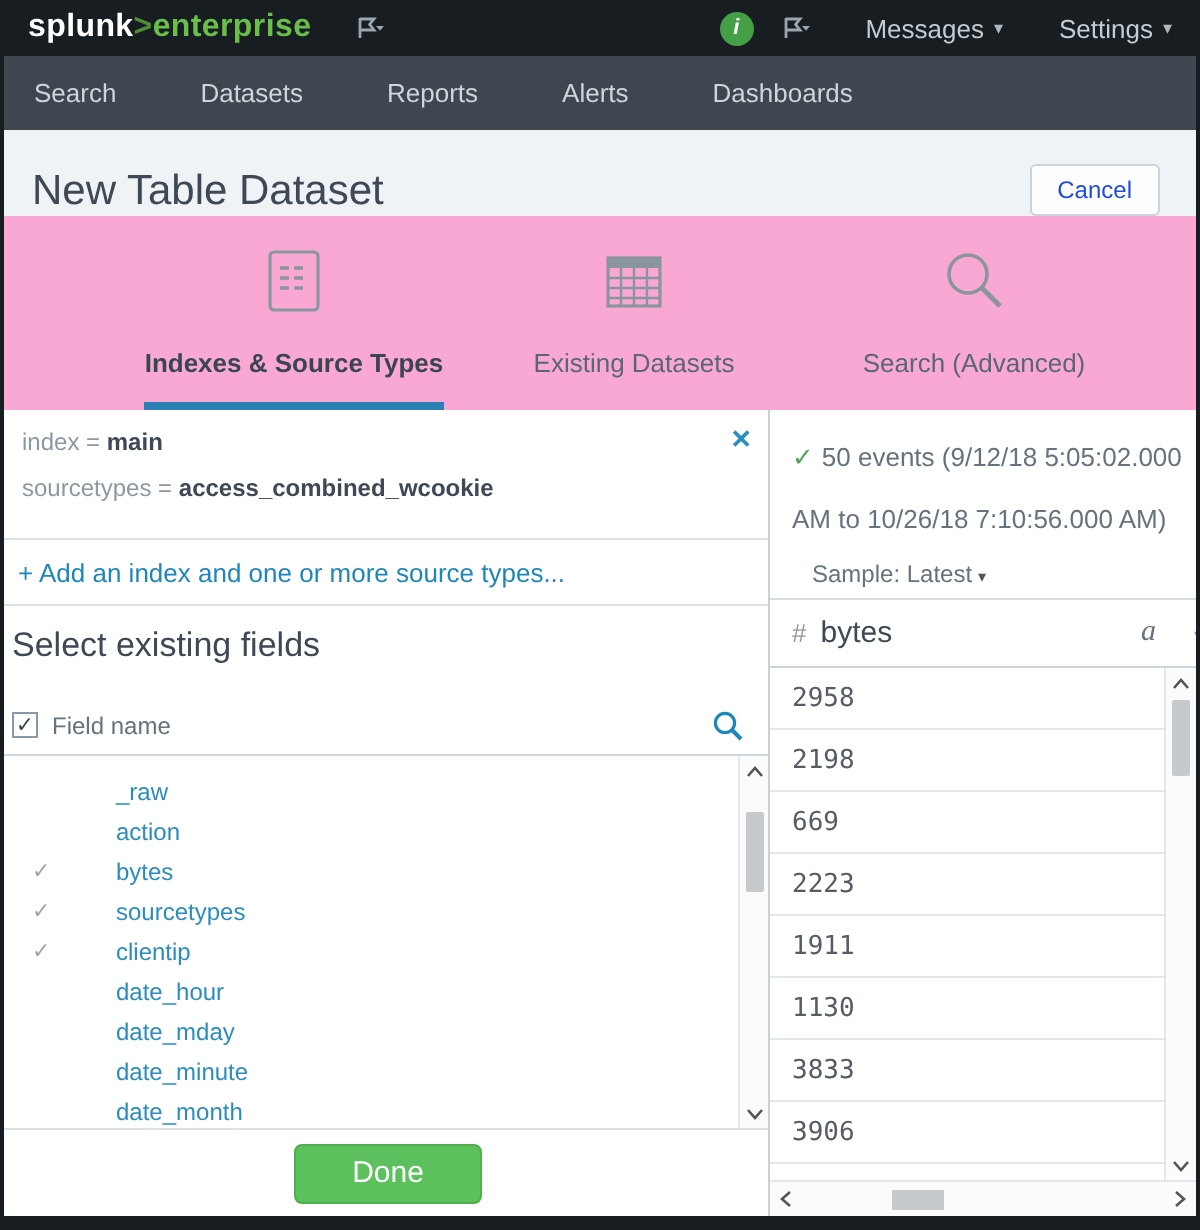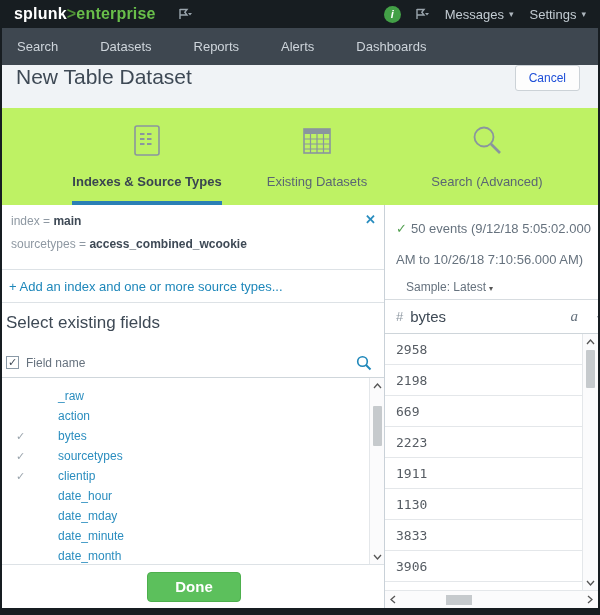--- a/index.html
+++ b/index.html
@@ -11,35 +11,35 @@
   .topbar { height:28px; background:#171d21; display:flex; align-items:center; padding:0 12px; }
   .logo { font-size:16px; font-weight:bold; letter-spacing:.2px; }
   .logo-splunk { color:#ffffff; }
   .logo-gt { color:#4e8f35; font-weight:bold; }
   .logo-product { color:#69bf4a; font-weight:bold; }
   .flag-icon { margin-left:22px; display:inline-flex; align-items:center; color:#9aa5ad; }
   .topbar-spacer { flex:1; }
   .info-badge { width:17px; height:17px; border-radius:50%; background:#43a047; color:#fff;
                 font-size:11px; font-weight:bold; font-style:italic; display:inline-flex;
                 align-items:center; justify-content:center; margin-right:14px; }
-  .topbar-item { color:#c3ccd3; font-size:13px; margin-left:16px; display:inline-flex; align-items:center; gap:5px; }
+  .topbar-item { color:#c3ccd3; font-size:13px; margin-left:28px; display:inline-flex; align-items:center; gap:5px; }
   .caret { font-size:9px; color:#aeb7be; }
 
   
   .navbar { height:37px; background:#3e4750; display:flex; align-items:center; padding-left:15px; gap:42px; }
   .nav-item { color:#ced5db; font-size:13px; }
 
   
-  .page-header { height:43px; background:#f0f3f6; display:flex; align-items:flex-start; padding:0 18px 0 14px; }
+  .page-header { height:43px; background:#f0f3f6; display:flex; align-items:flex-end; padding:0 18px 0 14px; }
   .page-title { font-size:21px; color:#3e4955; font-weight:400; flex:1; }
   .btn-cancel { background:#fdfdfd; border:1px solid #ccd2d7; border-radius:3px; color:#1d4ed8;
                 font-size:12px; padding:5px 13px; font-family:inherit; }
 
   
-  .tabstrip { height:97px; background:#bef264; display:flex; justify-content:flex-start; padding-left:60px; }
+  .tabstrip { height:97px; background:#f9a8d4; display:flex; justify-content:flex-start; padding-left:60px; }
   .tab { width:170px; display:flex; flex-direction:column; align-items:center; padding-top:14px; position:relative; }
   .tab-icon { height:38px; display:flex; align-items:center; color:#8a959e; }
   .tab-label { margin-top:14px; font-size:13px; color:#5a6673; white-space:nowrap; }
   .tab.active .tab-label { color:#3a4550; font-weight:bold; }
   .tab.active .tab-underline { position:absolute; bottom:0; left:10px; right:10px; height:4px; background:#2a7fb5; }
 
   
   .main { position:relative; height:403px; display:flex; }
   .left-panel { width:383px; background:#fff; border-right:1px solid #c9d1d8; display:flex; flex-direction:column; }
   .right-panel { flex:1; background:#fff; position:relative; }
@@ -56,21 +56,21 @@
   .filter-row { height:31px; border-bottom:1px solid #cfd6db; display:flex; align-items:center; padding:0 12px 0 4px; }
   .checkbox { width:13px; height:13px; border:1px solid #8a99a6; background:#fff; display:inline-flex;
               align-items:center; justify-content:center; font-size:11px; color:#3e4955; margin-right:7px; }
   .filter-label { font-size:12px; color:#66727e; flex:1; }
   .field-list { height:189px; border-bottom:1px solid #dde2e6; position:relative; padding-top:8px; overflow:hidden; }
   .field-row { height:20px; line-height:20px; padding-left:56px; position:relative; font-size:12px; }
   .field-name { color:#2a8dbf; }
   .field-check { position:absolute; left:14px; color:#9aa4ad; font-size:11px; }
   .done-bar { height:43px; display:flex; align-items:center; }
   .btn-done { margin-left:145px; width:94px; height:30px; background:#5cc05c; border:1px solid #4daf4d;
-              border-radius:4px; color:#fff; font-size:15px; font-weight:bold; font-family:inherit; }
+              border-radius:4px; color:#fff; font-size:15px; font-weight:normal; font-family:inherit; }
 
   
   .events-summary { height:95px; border-bottom:1px solid #d7dce0; padding:8px 6px 0 11px;
                     font-size:13px; color:#66727e; line-height:31px; }
   .events-check { color:#53a051; margin-right:4px; }
   .sample-row { font-size:12px; color:#66727e; padding-left:10px; line-height:20px; margin-top:2px; }
   .sample-caret { font-size:8px; color:#555; margin-left:3px; }
   .col-header { height:34px; border-bottom:1px solid #ced5da; display:flex; align-items:center;
                 padding:0 20px 0 11px; position:relative; }
   .col-hash { color:#8e98a2; font-size:13px; margin-right:7px; }

